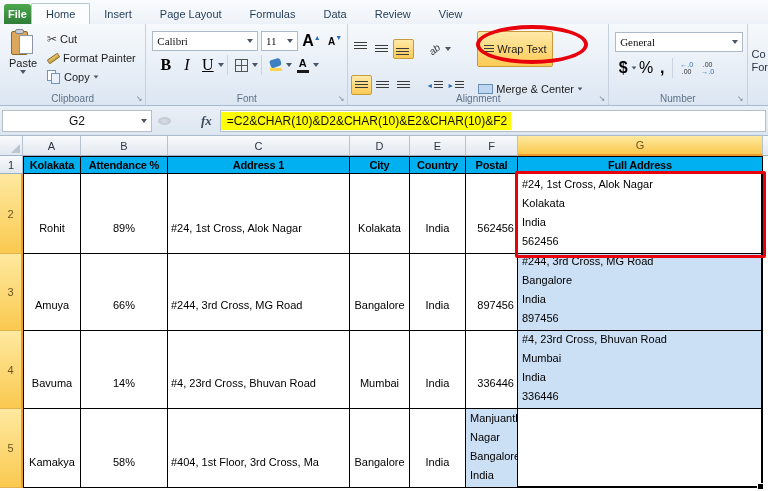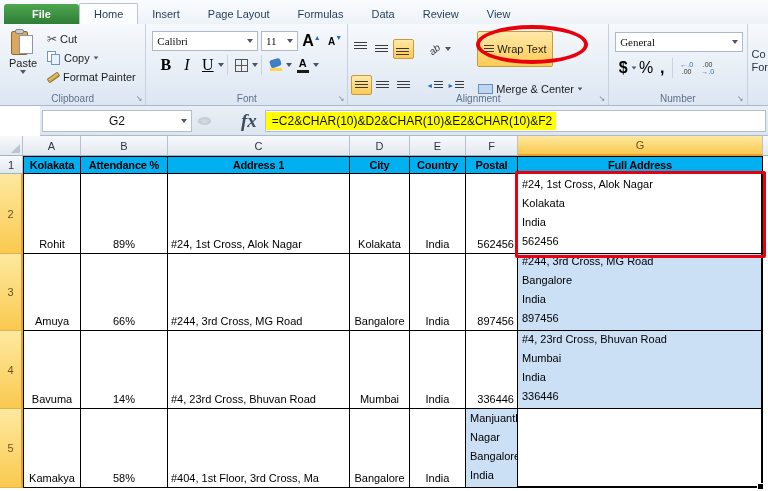--- a/index.html
+++ b/index.html
@@ -4,21 +4,21 @@
 <style>
   * { margin:0; padding:0; box-sizing:border-box; }
   html,body { width:768px; height:491px; overflow:hidden;
     font-family:"Liberation Sans","DejaVu Sans",sans-serif; background:#fff; }
   #stage { position:relative; width:768px; height:491px; overflow:hidden; background:#fff; }
 
   
   .tabrow { height:24px; background:linear-gradient(#FAFCFE,#EDF2F8); display:flex; align-items:flex-end; }
   .tab { font-size:11px; color:#1f3b57; padding:4px 14px 4px; cursor:default; }
   .tab-file { background:linear-gradient(#4EA84E,#2E7D37); color:#fff; border-radius:3px 3px 0 0;
-    margin-left:4px; padding:4px 28px; font-weight:bold; }
+    margin-left:4px; padding:4px 4px; font-weight:bold; }
   .tab-active { background:#FBFDFE; border:1px solid #B9C4D1; border-bottom:none; border-radius:2px 2px 0 0; }
 
   
   .ribbon { height:82px; background:linear-gradient(#F6F9FC,#DCE6F2); border-bottom:1px solid #A9BACE;
     display:flex; position:relative; }
   .group { position:relative; height:100%; border-right:1px solid #C5D1DF; padding:3px 2px 14px 3px; }
   .glabel { position:absolute; bottom:1px; left:0; right:0; text-align:center; font-size:10px; color:#5E718A; }
   .launcher { position:absolute; bottom:2px; right:3px; font-size:8px; color:#76839B; line-height:8px; }
   .mini { display:inline-flex; align-items:center; gap:3px; font-size:11px; color:#1c1c1c;
     padding:1px 3px; border:1px solid transparent; border-radius:2px; height:18px; }
@@ -50,45 +50,45 @@
 
   
   .bordericon { width:13px; height:13px; border:1px solid #555;
     background:linear-gradient(#555,#555) center/100% 1px no-repeat,
                linear-gradient(#555,#555) center/1px 100% no-repeat; }
   .bucket { width:11px; height:8px; background:#3E7FC1; border-radius:2px 3px 3px 2px; transform:rotate(-18deg); }
   .colorbar { width:12px; height:3px; margin-top:1px; }
 
   
   .fbar { height:30px; background:linear-gradient(#E9EFF6,#DDE6F0); border-bottom:1px solid #AABBCE;
-    display:flex; align-items:center; padding:0 2px;margin-left:40px; }
+    display:flex; align-items:center; padding:0 2px; }
   .namebox { width:150px; height:22px; background:#fff; border:1px solid #B4BFCC; display:flex;
     align-items:center; justify-content:center; font-size:12px; color:#111; position:relative; }
   .namebox .dd { position:absolute; right:4px; }
   .blob { width:13px; height:8px; background:radial-gradient(#D8DDE4,#B9C1CC); border-radius:50%; margin:0 6px; }
   .fx { font-family:"Liberation Serif","DejaVu Serif",serif; font-style:italic; font-weight:bold;
-    font-size:19px; color:#3b4b60; margin:0 8px 0 24px; }
+    font-size:13px; color:#3b4b60; margin:0 8px 0 24px; }
   .finput { flex:1; height:22px; background:#fff; border:1px solid #B4BFCC; display:flex; align-items:center; }
   .fhl { background:#FFFF00; font-size:12px; color:#111; padding:2px 4px 2px 6px; white-space:nowrap; }
 
   
   .sheet { position:absolute; top:136px; left:0; width:768px; height:355px; display:grid;
     grid-template-columns:23px 58px 87px 182px 60px 56px 52px 245px 1fr;
     grid-template-rows:20px 18px 80px 77px 78px 79px 3px; background:#fff; }
   .hgray { background:linear-gradient(#F8FAFC,#E2E8EF); border-right:1px solid #B6C2D0;
     border-bottom:1px solid #9FB2C6; display:flex; align-items:center; justify-content:center;
     font-size:11px; color:#2b3razor445; color:#2b3445; }
   .hamber { background:linear-gradient(#FEE9A0,#FAC94F); color:#6b5420; }
   .chG { border-bottom:2px solid #F09B2F; }
   .rhamber { border-right:2px solid #F09B2F; border-bottom:1px solid #E3B34C; }
   .corner { position:relative; }
   .corner:after { content:""; position:absolute; right:2px; bottom:2px; width:0; height:0;
     border-left:9px solid transparent; border-bottom:9px solid #B9C5D1; }
   .c { background:#fff; border-right:1px solid #000; border-bottom:1px solid #000; font-size:11px;
-    color:#000; display:flex; align-items:flex-end; padding:1px 3px 3px; overflow:hidden; white-space:nowrap; }
+    color:#000; display:flex; align-items:flex-end; padding:1px 3px 19px; overflow:hidden; white-space:nowrap; }
   .colA { border-left:1px solid #000; }
   .hdrblue { background:#00B0F0; font-weight:bold; justify-content:center; align-items:center;
     padding:0 1px; letter-spacing:-0.2px; }
   .tc { justify-content:center; } .tr { justify-content:flex-end; } .tl { justify-content:flex-start; }
   .gcell { background:#CBDFF5; white-space:pre-line; line-height:19px; align-items:flex-end;
     padding:0 3px 2px 4px; }
   .gwhite { background:#fff; }
   .fillrow { grid-column:1 / -1; background:#fff; }
   .fillhead { background:linear-gradient(#F8FAFC,#E2E8EF); border-bottom:1px solid #9FB2C6; }
 
@@ -134,30 +134,30 @@
           </span>
           <span style="font-size:11px;color:#1c1c1c;">Paste</span>
           <span class="dd" style="margin-top:1px;"></span>
         </div>
         <div style="display:flex;flex-direction:column;gap:1px;padding-top:3px;">
           <span class="mini">
             <span style="font-family:'DejaVu Sans',sans-serif;font-size:12px;color:#444;">✂</span>
             <span>Cut</span>
           </span>
           <span class="mini">
+            <span class="brush"></span>
+            <span>Format Painter</span>
+          </span>
+          <span class="mini">
             <span class="copyicon">
                 <div></div>
                 <div></div>
               </span>
             <span>Copy</span>
             <span class="dd" style="transform:scale(.8);"></span>
-          </span>
-          <span class="mini">
-            <span class="brush"></span>
-            <span>Format Painter</span>
           </span>
         </div>
       </div>
       <div class="glabel">Clipboard</div>
       <div class="launcher">↘</div>
     </div>
 
     <div class="group" style="width:202px">
       <div style="display:flex;align-items:center;gap:3px;margin:4px 0 4px 3px;">
         <div class="combo" style="width:108px">

